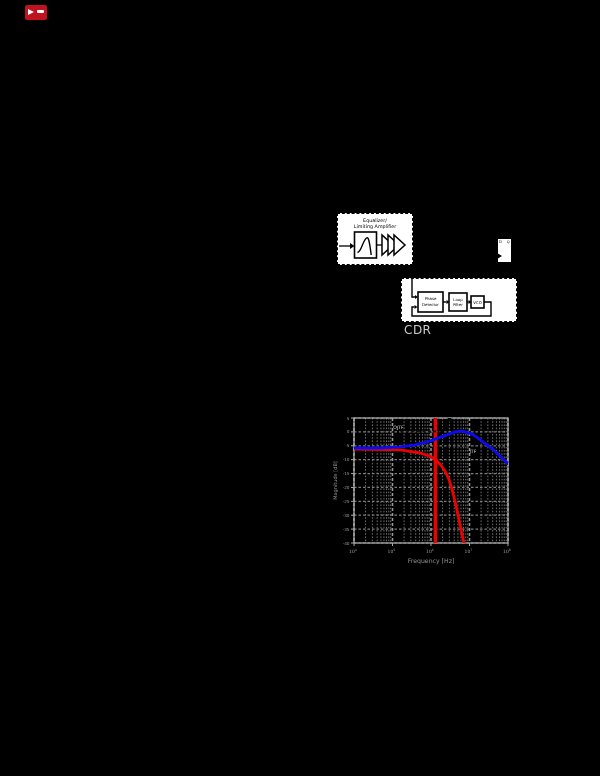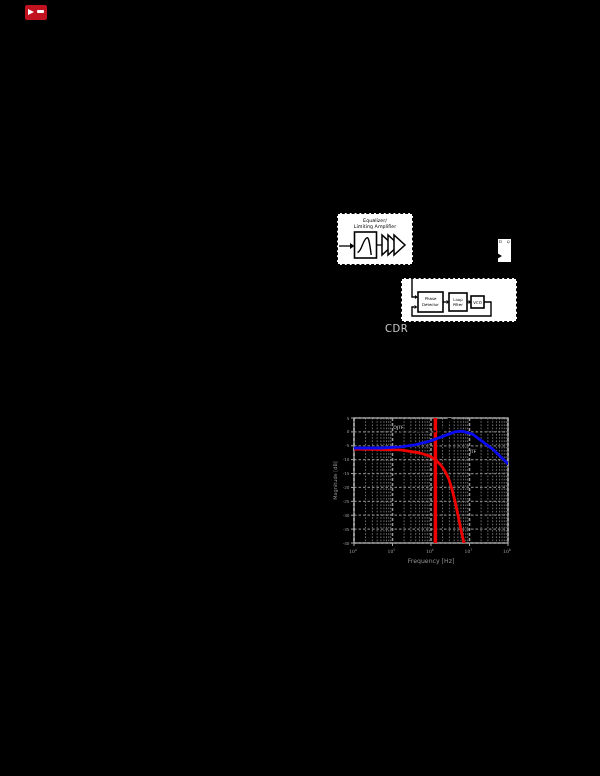--- a/index.html
+++ b/index.html
@@ -14,21 +14,21 @@
   
   .figbox{background:#fff;border:1px dashed #000;box-sizing:border-box;}
   #equalizer-block{left:337px;top:213px;width:76px;height:52px;}
   #flipflop{left:497px;top:238px;width:15px;height:25px;background:#fff;border:1.5px solid #000;box-sizing:border-box;}
   #flipflop .ff-label{position:absolute;font-size:6px;transform:scale(0.62);transform-origin:top left;color:#000;line-height:6px;}
   #flipflop .ff-d{left:1px;top:1px;}
   #flipflop .ff-q{right:1px;top:1px;transform-origin:top right;}
   #flipflop .clock-wedge{position:absolute;left:-1px;bottom:3px;width:0;height:0;
       border-left:5px solid #000;border-top:3.5px solid transparent;border-bottom:3.5px solid transparent;}
   #cdr-block{left:401px;top:278px;width:116px;height:44px;}
-  #cdr-caption{left:385px;top:323px;color:#c9c9c9;font-size:10px;letter-spacing:0.5px;}
+  #cdr-caption{left:404px;top:323px;color:#c9c9c9;font-size:12px;letter-spacing:0.5px;}
   svg{display:block;}
   #chart{left:330px;top:408px;width:190px;height:162px;}
 </style>
 </head>
 <body>
 
 <div id="page" style="background: rgb(0, 0, 0);">
 
   <div id="logo" class="abs" style="background: rgb(193, 18, 31);">
     <span class="glyph-a"></span>

